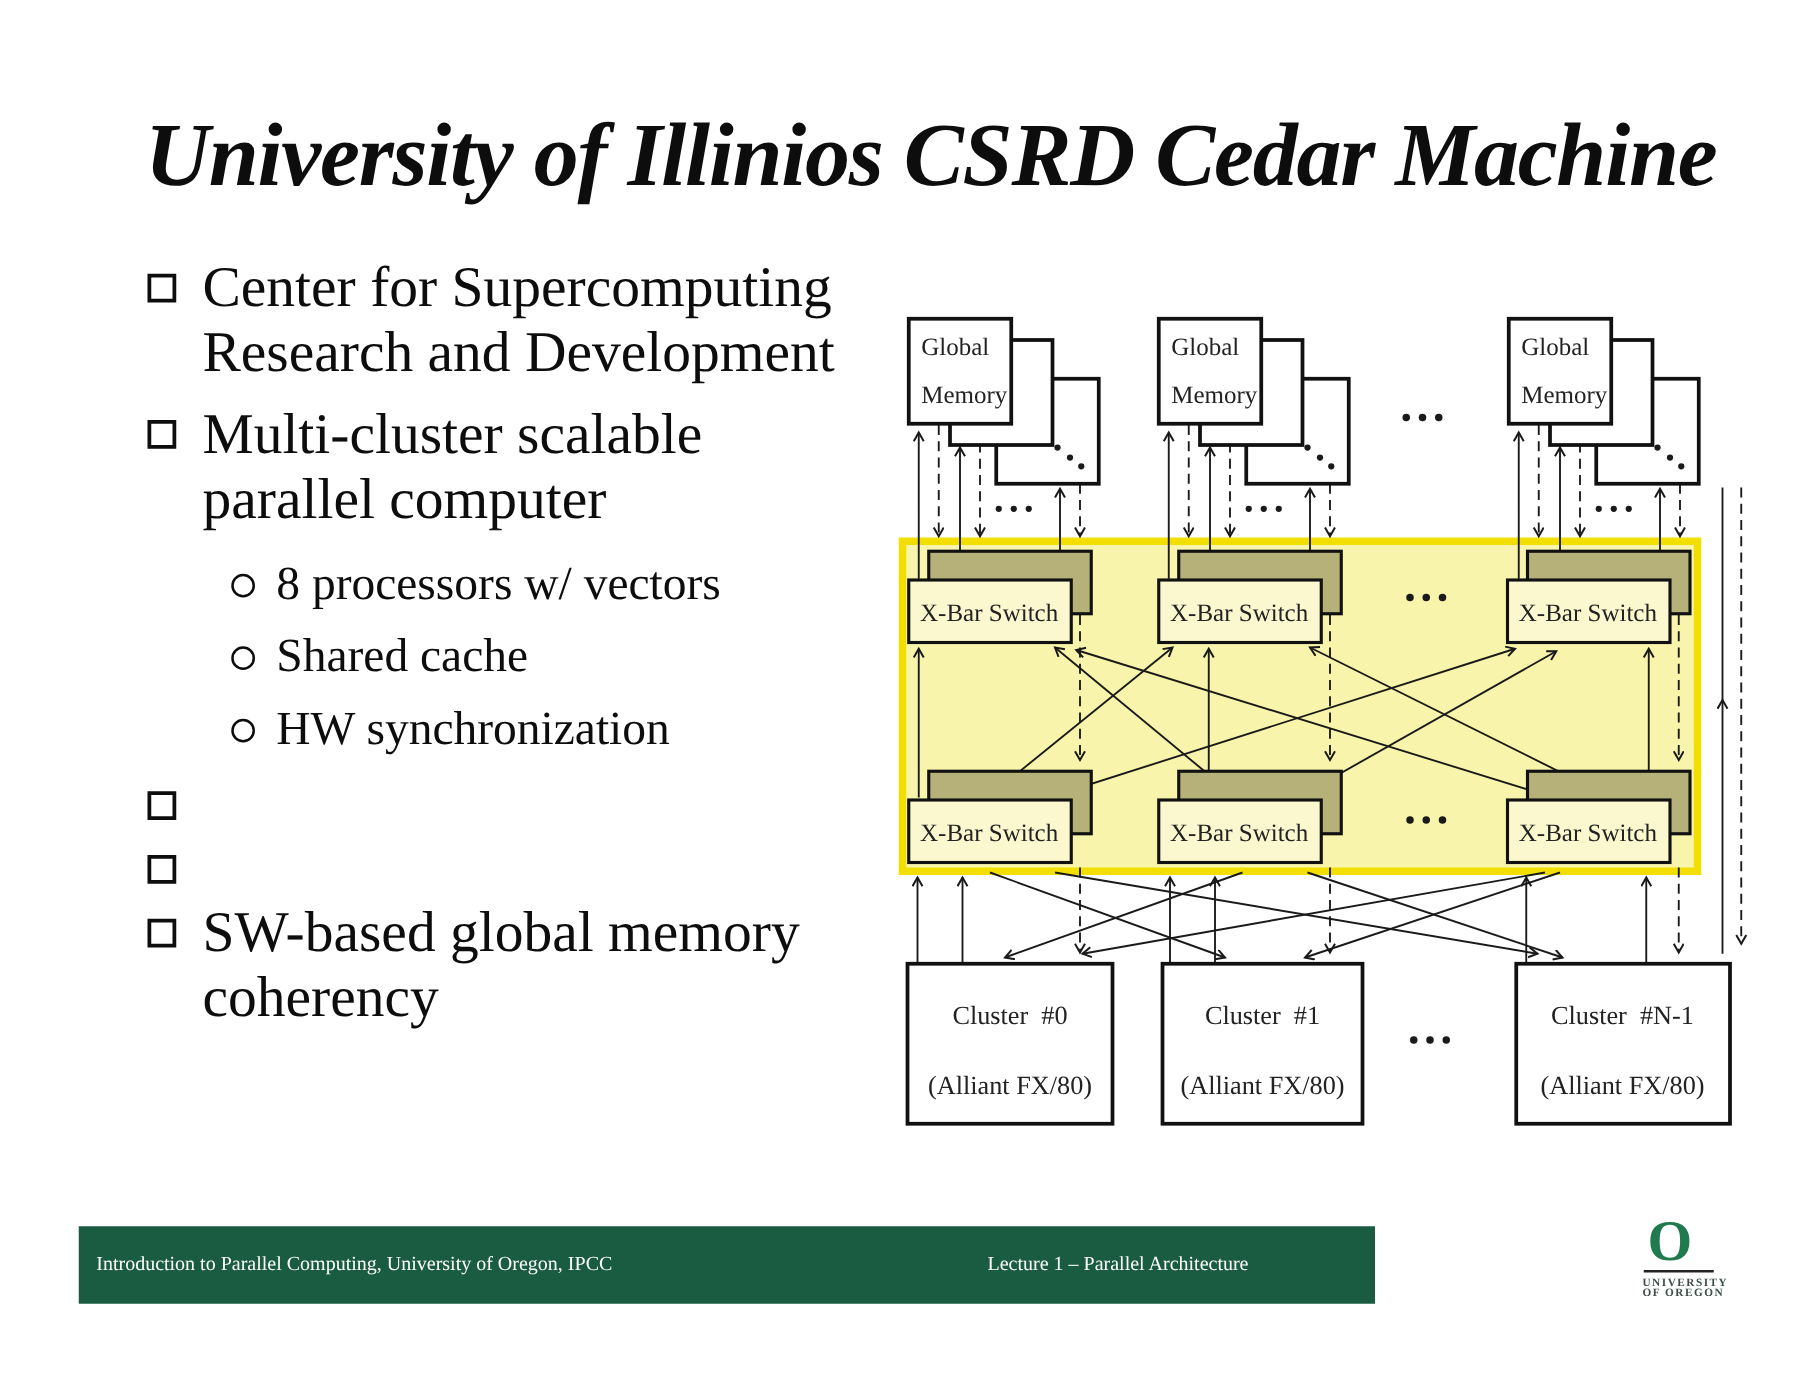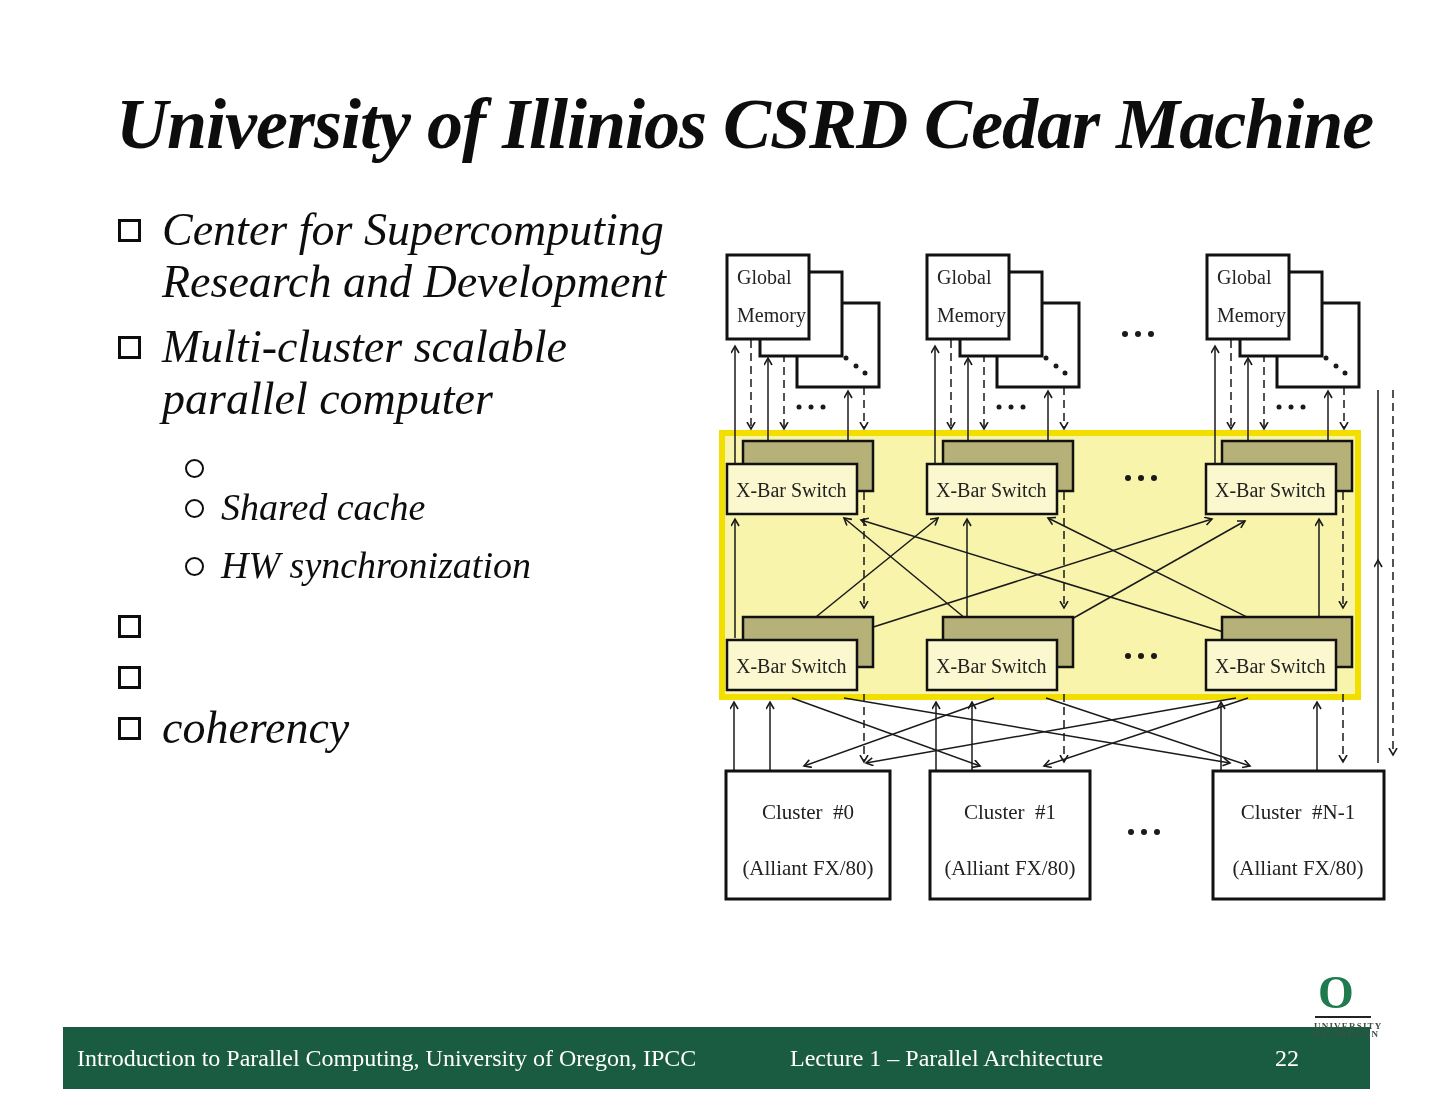--- a/index.html
+++ b/index.html
@@ -22,36 +22,36 @@
     position:absolute;left:116px;top:88px;width:1260px;
     font-style:italic;font-weight:bold;font-size:72px;line-height:1.0;
     letter-spacing:-1px;white-space:nowrap;
   }
   .bullet-list{position:absolute;left:116px;top:204px;width:640px;}
   .b-item{display:flex;font-size:46px;line-height:52px;margin-bottom:13px;}
   .b-item .sq{width:17px;height:17px;border:3px solid var(--ink);margin:15px 21px 0 2px;flex:none;}
   .s-item{display:flex;font-size:38px;line-height:58px;margin-bottom:0;}
   .s-item .ci{width:15px;height:15px;border:2.5px solid var(--ink);border-radius:50%;margin:21px 17px 0 69px;flex:none;}
   .s-item.last{margin-bottom:6px;}
-  .lines span{display:block;font-style:italic;}
+  .lines span{display:block;}
 
   .diagram{position:absolute;left:700px;top:230px;width:740px;height:690px;}
   .white-box{fill:#ffffff;stroke:#111;stroke-width:3;}
   .switch-box{fill:var(--box-fill);stroke:#111;stroke-width:2.5;}
   .olive-box{fill:var(--olive);stroke:#111;stroke-width:2.5;}
   .region{fill:var(--region-fill);stroke:var(--region-border);stroke-width:6;}
   .ln{stroke:#1a1a1a;stroke-width:1.5;fill:none;}
   .dash{stroke-dasharray:8 5;}
   .dot{fill:#1a1a1a;}
   .box-label{font-family:"Liberation Serif",serif;font-size:20px;fill:#222;}
   .cl-label{font-family:"Liberation Serif",serif;font-size:21px;fill:#222;text-anchor:middle;}
 
   .footer-bar{
-    position:absolute;left:63px;top:981px;width:1307px;height:62px;
-    background:var(--footer-green);color:#fff;font-size:24px;line-height:62px;margin-top:46px;
+    position:absolute;left:63px;top:981px;width:1037px;height:62px;
+    background:var(--footer-green);color:#fff;font-size:16px;line-height:62px;
   }
   .f-left{position:absolute;left:14px;top:0;white-space:nowrap;}
   .f-center{position:absolute;left:727px;top:0;white-space:pre;}
   .f-page{position:absolute;left:1212px;top:0;}
 
   .uo-logo{position:absolute;left:1312px;top:970px;width:72px;height:84px;}
   .logo-o{position:absolute;left:6px;top:0;font-weight:bold;font-size:46px;line-height:46px;color:var(--logo-green);font-family:"Liberation Serif",serif;}
   .logo-rule{position:absolute;left:3px;top:46px;width:56px;height:2px;background:#222;}
   .logo-t1{position:absolute;left:2px;top:51px;font-family:"Liberation Serif",serif;font-weight:bold;font-size:9px;letter-spacing:1.2px;color:var(--logo-text);white-space:nowrap;}
   .logo-t2{position:absolute;left:2px;top:59px;font-family:"Liberation Serif",serif;font-weight:bold;font-size:9px;letter-spacing:1.2px;color:var(--logo-text);white-space:nowrap;}
@@ -71,20 +71,23 @@
   </div>
   <div class="b-item">
     <span class="sq"></span>
     <span class="lines">
         <span>Multi-cluster scalable</span>
         <span>parallel computer</span>
       </span>
   </div>
   <div class="s-item">
     <span class="ci"></span>
+    <span class="lines">
+        <span>8 processors w/ vectors</span>
+      </span>
   </div>
   <div class="s-item">
     <span class="ci"></span>
     <span class="lines">
         <span>Shared cache</span>
       </span>
   </div>
   <div class="s-item last">
     <span class="ci"></span>
     <span class="lines">
@@ -93,20 +96,21 @@
   </div>
   <div class="b-item">
     <span class="sq"></span>
   </div>
   <div class="b-item">
     <span class="sq"></span>
   </div>
   <div class="b-item">
     <span class="sq"></span>
     <span class="lines">
+        <span>SW-based global memory</span>
         <span>coherency</span>
       </span>
   </div>
 </div>
 
 <svg class="diagram" viewBox="700 230 740 690" xmlns="http://www.w3.org/2000/svg">
   <defs>
     <marker id="ah" markerWidth="11" markerHeight="11" refX="7.5" refY="4.5" orient="auto" markerUnits="userSpaceOnUse">
       <polyline points="0.5,0.5 7.5,4.5 0.5,8.5" fill="none" stroke="#1a1a1a" stroke-width="1.6"></polyline>
     </marker>

